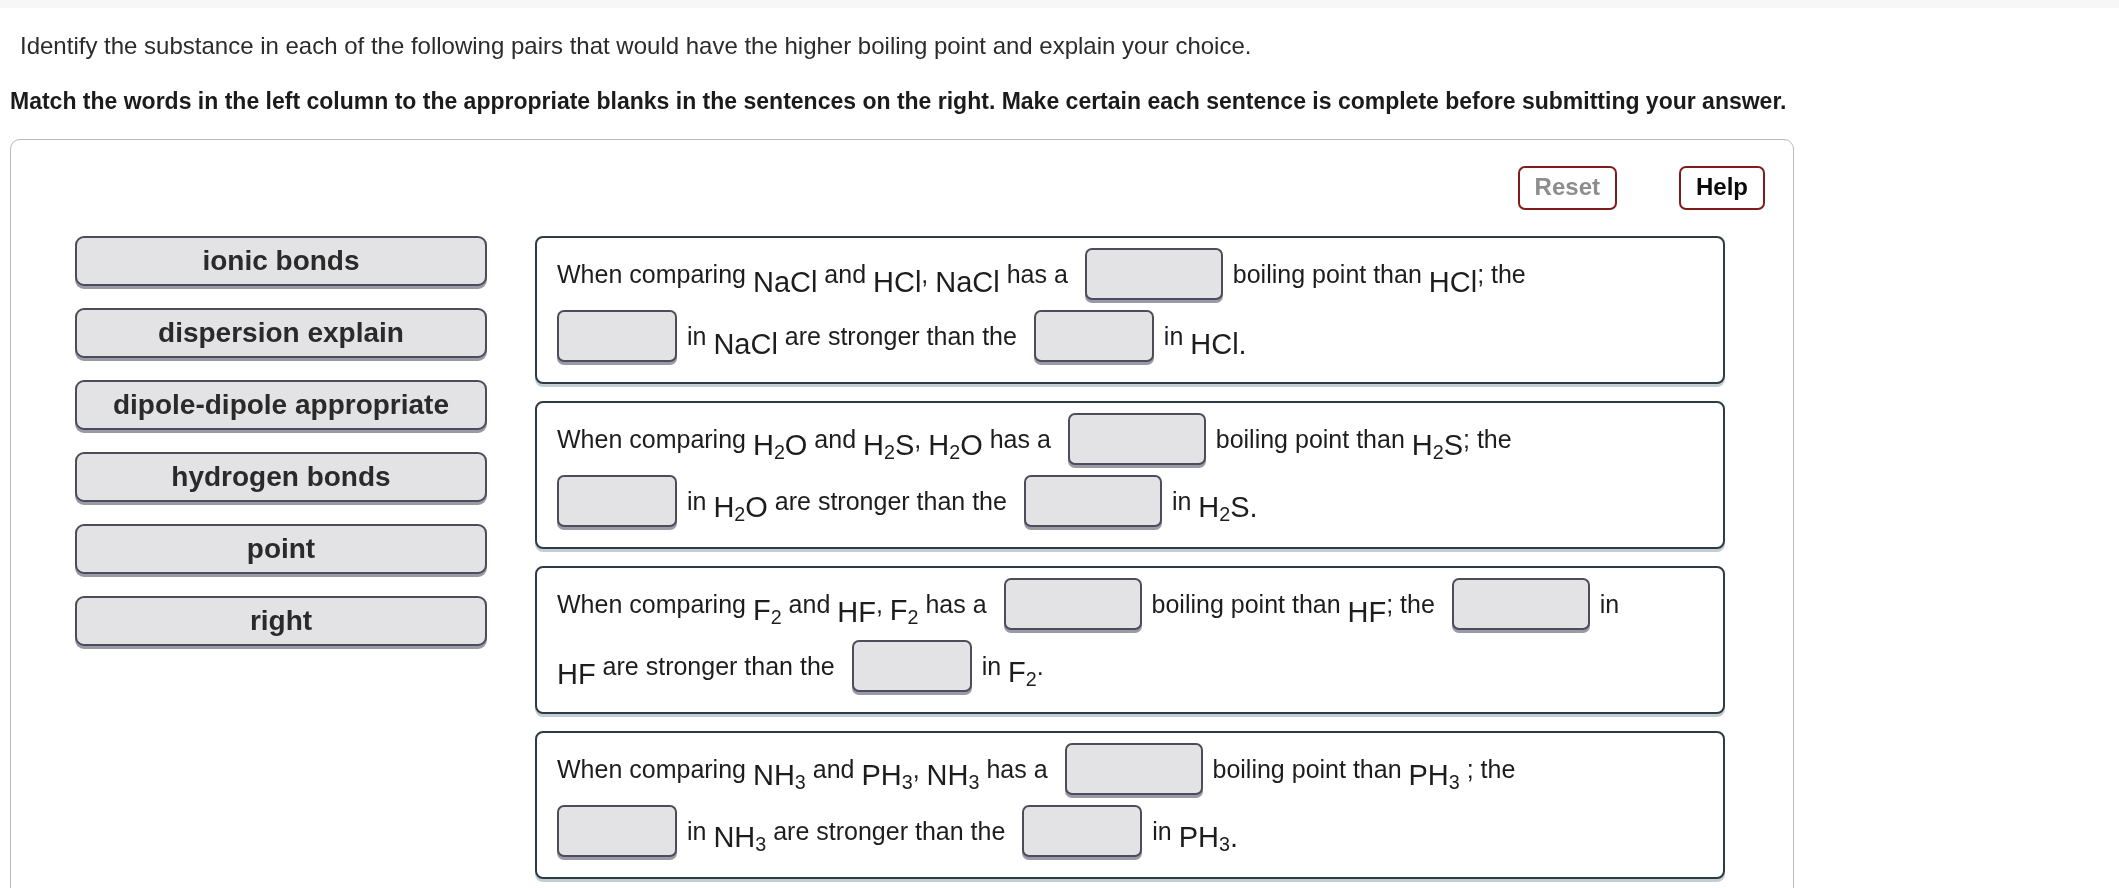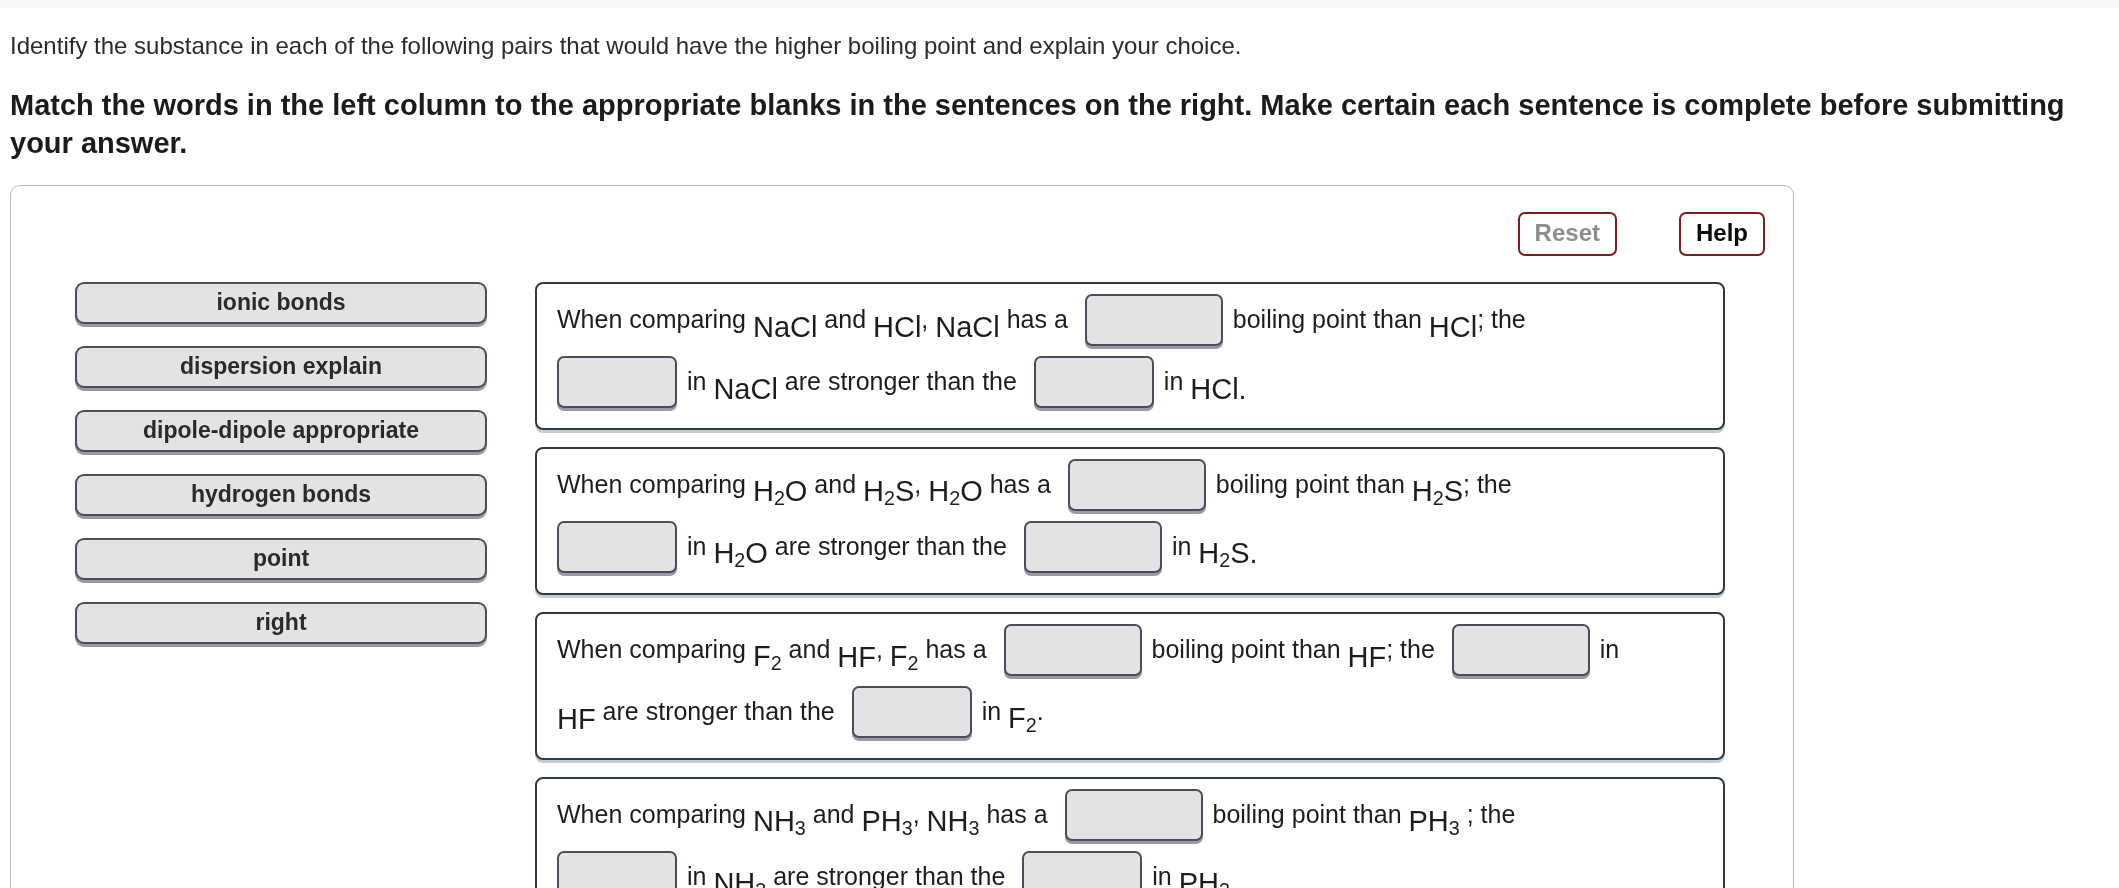--- a/index.html
+++ b/index.html
@@ -19,25 +19,25 @@
     background: #f7f7f8;
     width: 100%;
   }
   .page {
     padding: 0 0 0 0;
     position: relative;
   }
   .prompt-line {
     font-size: 24px;
     color: #2b2b2b;
-    margin: 22px 0 0 10px;
+    margin: 22px 0 0 20px;
     line-height: 1.3;
   }
   .match-line {
-    font-size: 29px;
+    font-size: 23px;
     font-weight: bold;
     color: #1b1b1b;
     margin: 26px 0 0 10px;
     line-height: 1.3;
   }
   .activity-box {
     margin: 22px 0 0 10px;
     width: 1784px;
     min-height: 760px;
     border: 1px solid #b9b9bd;
@@ -73,29 +73,29 @@
     box-sizing: border-box;
   }
   .word-bank {
     display: flex;
     flex-direction: column;
     gap: 22px;
     width: 412px;
     flex: 0 0 412px;
   }
   .word-chip {
-    height: 42px;
+    height: 50px;
     border: 2px solid #4c4c5c;
     border-radius: 9px;
     background: #e3e3e5;
     box-shadow: 0 3px 0 0 #9a9aa6;
     display: flex;
     align-items: center;
     justify-content: center;
-    font-size: 23px;
+    font-size: 28px;
     font-weight: bold;
     color: #2a2a2a;
     box-sizing: border-box;
     cursor: pointer;
     user-select: none;
   }
   .sentences {
     display: flex;
     flex-direction: column;
     gap: 17px;

